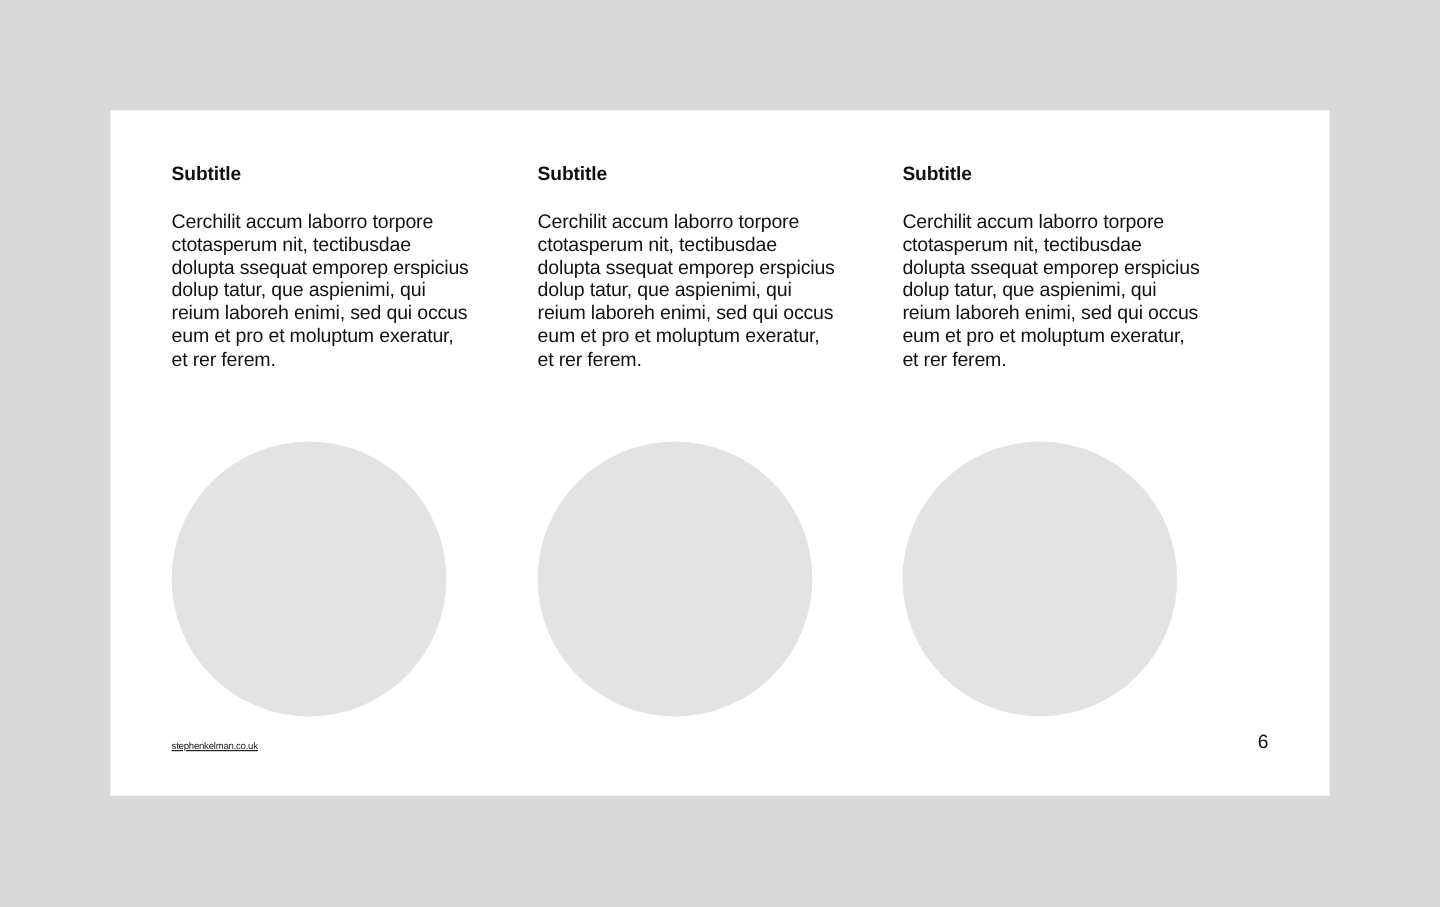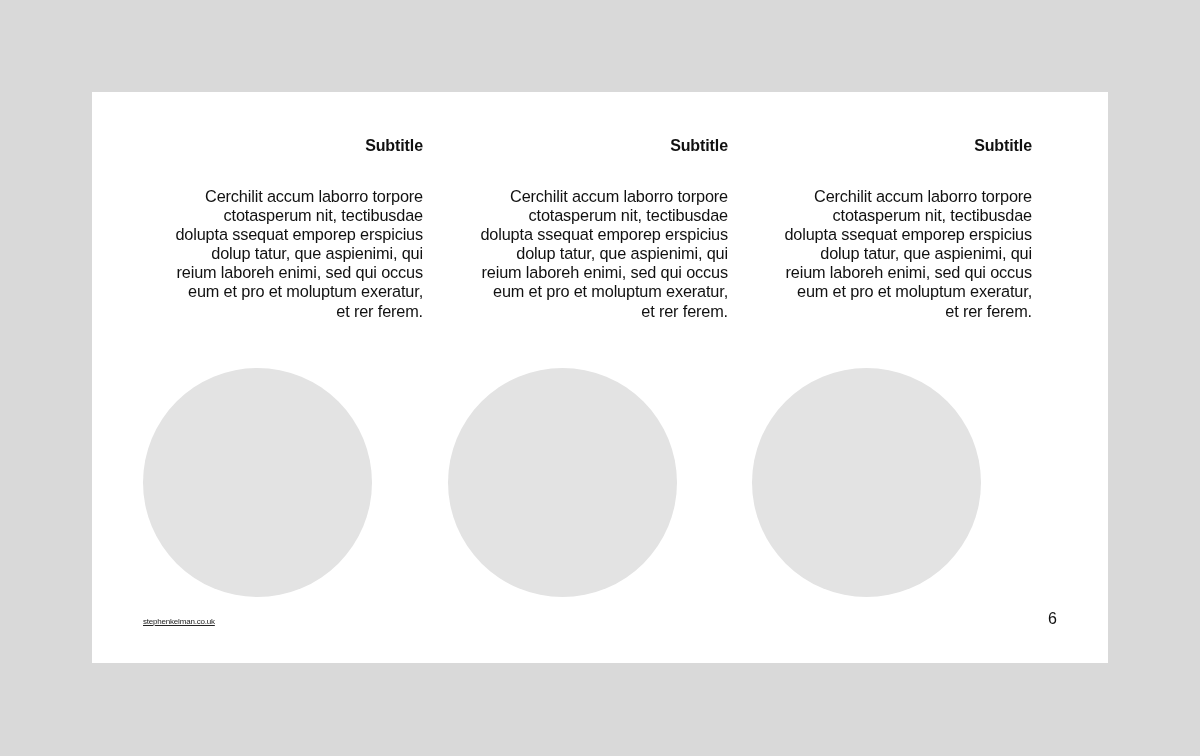--- a/index.html
+++ b/index.html
@@ -9,36 +9,35 @@
       position: relative;
       overflow: hidden;
       font-family: "Liberation Sans", sans-serif;
       color: #111;
     }
     .slide {
       position: absolute;
       left: 92px; top: 92px;
       width: 1016px; height: 571px;
       background: #ffffff;
-      text-align: right;
     }
     .col {
       position: absolute;
       top: 44px;
       width: 280px;
     }
     .subtitle {
       font-weight: bold;
       font-size: 16px;
       line-height: 20px;
       margin: 0;
       letter-spacing: -0.1px;
     }
     .body-text {
-      margin: 31px 0 0 0;
+      margin: 20px 0 0 0;
       font-size: 16.3px;
       line-height: 19.1px;
       letter-spacing: -0.15px;
       white-space: pre-line;
     }
     .circle {
       position: absolute;
       top: 276px;
       width: 229px; height: 229px;
       border-radius: 50%;

